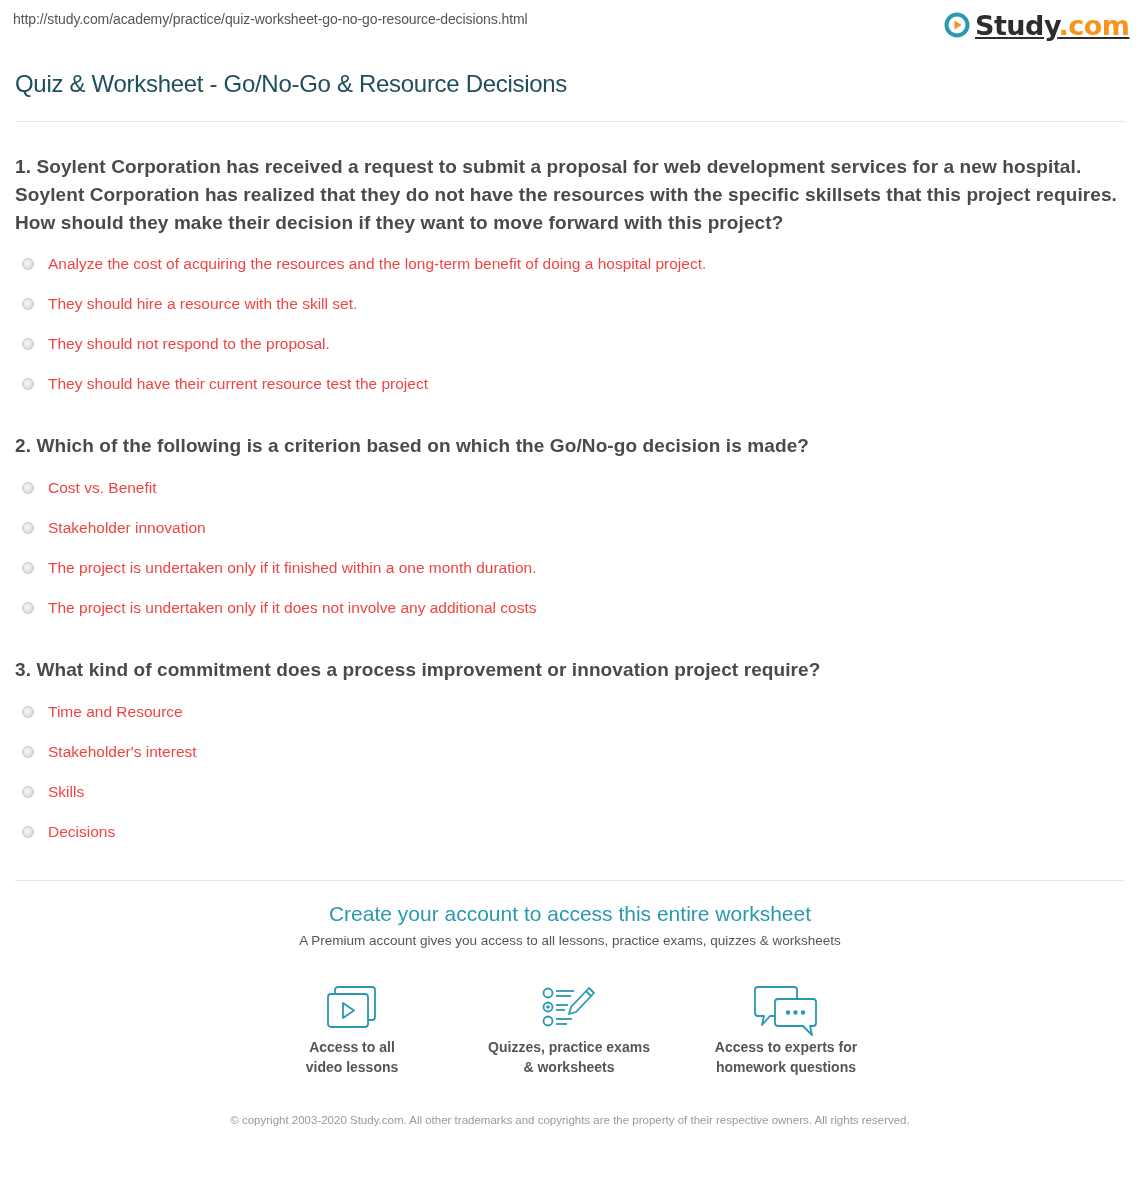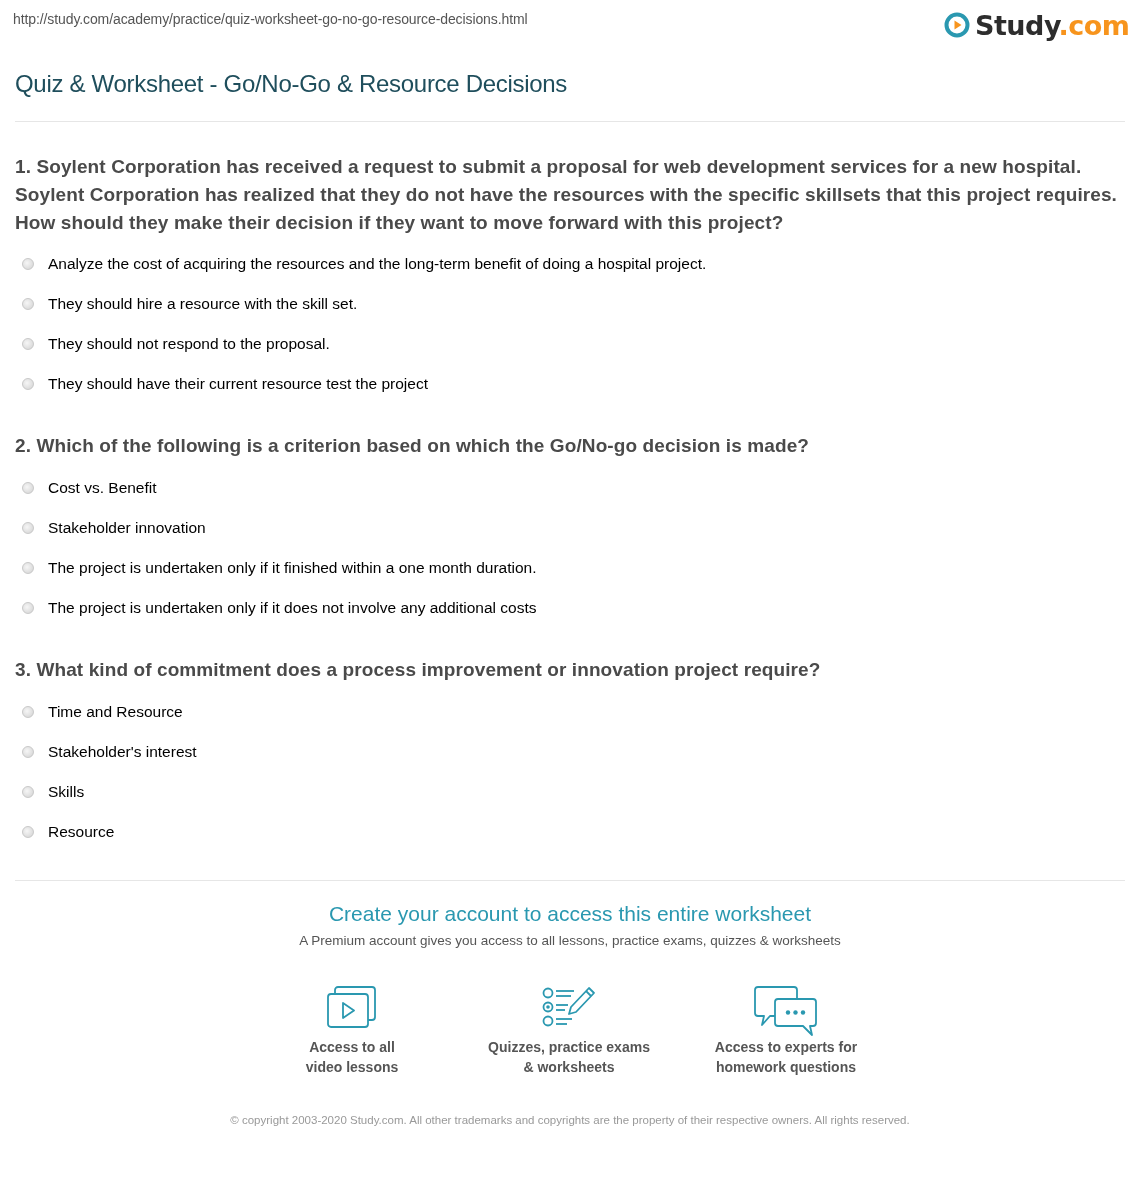--- a/index.html
+++ b/index.html
@@ -12,21 +12,21 @@
     position: absolute; left: 13px; top: 11px;
     font-size: 14px; color: #555; letter-spacing: -0.1px;
   }
   .logo {
     position: absolute; left: 944px; top: 8px; height: 34px;
     display: flex; align-items: center;
   }
   .logo-mark { width: 26px; height: 26px; margin-right: 5px; }
   .logo-text {
     font-family: "DejaVu Sans", sans-serif; font-size: 27px; font-weight: bold;
-    color: #2d2d2d; letter-spacing: -0.5px; line-height: 1;
+    color: #2d2d2d; letter-spacing: -0.5px; line-height: 1; text-decoration: underline;
   }
   .logo-dot { color: #f7941d; }
   .title {
     position: absolute; left: 15px; top: 70px; margin: 0;
     font-size: 24px; font-weight: normal; color: #1f4e5c;
     letter-spacing: -0.3px;
   }
   .hr { position: absolute; left: 15px; right: 15px; height: 1px; background: #e6e6e6; }
   .question {
     position: absolute; left: 15px; width: 1115px; margin: 0;
@@ -35,21 +35,21 @@
   }
   .answers { position: absolute; left: 22px; margin: 0; padding: 0; list-style: none; }
   .answer {
     height: 40px; display: flex; align-items: center; cursor: pointer;
   }
   .radio {
     width: 10px; height: 10px; border-radius: 50%;
     background: radial-gradient(circle at 40% 40%, #f6f6f6 0%, #dcdcdc 70%, #c8c8c8 100%);
     border: 1px solid #c9c9c9; margin-right: 14px; flex-shrink: 0;
   }
-  .answer-text { font-size: 15.5px; color: #000000; }
+  .answer-text { font-size: 15.5px; color: #ef4444; }
   .cta-title {
     position: absolute; left: 0; width: 1140px; top: 902px; text-align: center;
     font-size: 21px; color: #2a98b0; font-weight: normal; margin: 0;
   }
   .cta-sub {
     position: absolute; left: 0; width: 1140px; top: 933px; text-align: center;
     font-size: 13.5px; color: #555;
   }
   .feature {
     position: absolute; top: 985px; width: 200px; text-align: center;
@@ -128,21 +128,21 @@
   <li class="answer">
       <span class="radio"></span>
       <span class="answer-text">Stakeholder's interest</span>
     </li>
   <li class="answer">
       <span class="radio"></span>
       <span class="answer-text">Skills</span>
     </li>
   <li class="answer">
       <span class="radio"></span>
-      <span class="answer-text">Resource</span>
+      <span class="answer-text">Decisions</span>
     </li>
 </ul>
 
 <div class="hr" style="top:880px;"></div>
 
 <h2 class="cta-title">Create your account to access this entire worksheet</h2>
 <div class="cta-sub">A Premium account gives you access to all lessons, practice exams, quizzes &amp; worksheets</div>
 
 <div class="feature" style="left:252px;">
   <svg width="52" height="44" viewBox="0 0 52 44">

